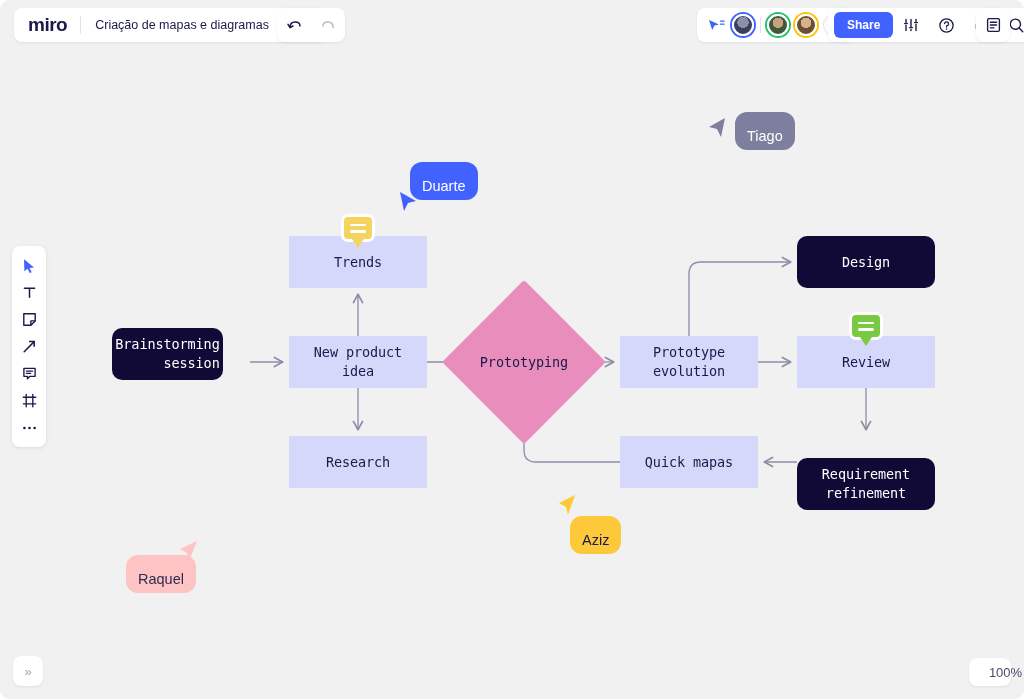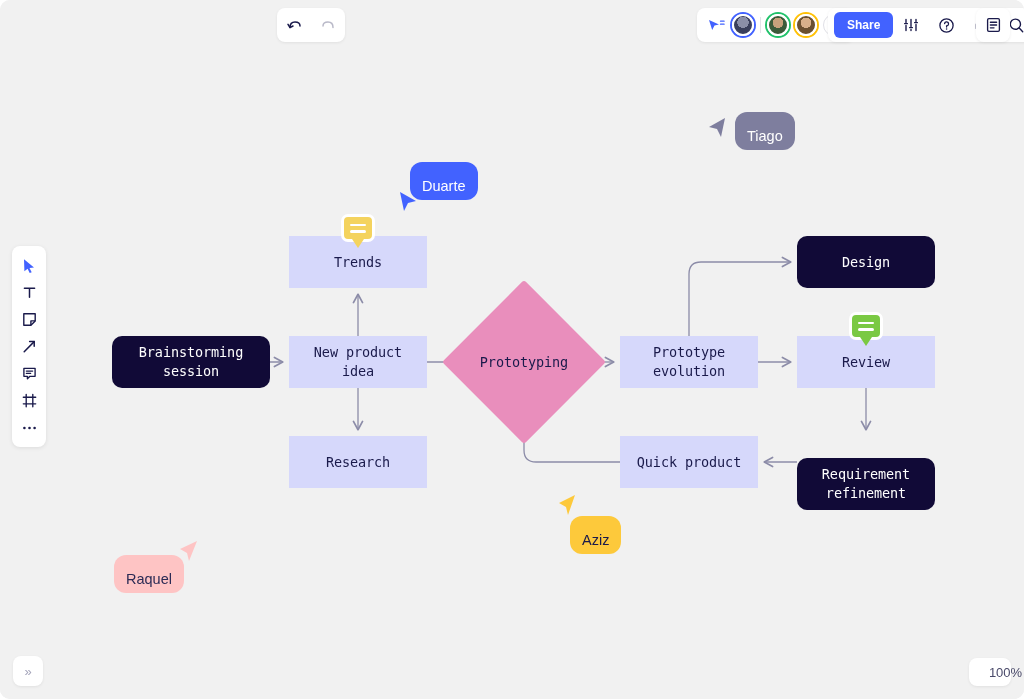--- a/index.html
+++ b/index.html
@@ -227,21 +227,21 @@
         <path d="M758,362 L791,362" marker-end="url(#ah)"></path>
 
         <path d="M866,388 L866,430" marker-end="url(#ah)"></path>
 
         <path d="M797,462 L764,462" marker-end="url(#ah)"></path>
 
         <path d="M620,462 L536,462 Q524,462 524,450 L524,426" marker-end="url(#ah)"></path>
       </g>
     </svg>
 
-    <div class="node dark" style="left:112px;top:336px;width:158px;height:52px;">
+    <div class="node dark" style="left:112px;top:328px;width:111px;height:52px;text-align:right;">
       <span>Brainstorming
 session</span>
     </div>
 
     <div class="node rect" style="left:289px;top:236px;width:138px;height:52px;">
       <span>Trends</span>
     </div>
 
     <div class="node rect" style="left:289px;top:336px;width:138px;height:52px;">
       <span>New product
@@ -269,21 +269,21 @@
     <div class="node rect" style="left:797px;top:336px;width:138px;height:52px;">
       <span>Review</span>
     </div>
 
     <div class="node dark" style="left:797px;top:436px;width:138px;height:52px;margin-top:22px;">
       <span>Requirement
 refinement</span>
     </div>
 
     <div class="node rect" style="left:620px;top:436px;width:138px;height:52px;">
-      <span>Quick product</span>
+      <span>Quick mapas</span>
     </div>
 
     <div class="comment yellow" style="left:341px;top:214px;">
       <i></i>
       <i></i>
     </div>
     <div class="comment green" style="left:849px;top:312px;">
       <i></i>
       <i></i>
     </div>
@@ -306,25 +306,36 @@
       <svg width="22" height="24" style="position:absolute;left:0;top:0;">
         <path d="M19,1 L3,9 L10,13 L12,21 Z" fill="#fdc93b"></path>
       </svg>
       <div class="pill" style="left:14px;top:22px;background:#fdc93b;color:#1a1a4b;">Aziz</div>
     </div>
 
     <div class="collab" style="left:114px;top:540px;">
       <svg width="24" height="24" style="position:absolute;left:62px;top:0;">
         <path d="M21,1 L4,9 L11,13 L13,21 Z" fill="#fec4c4"></path>
       </svg>
-      <div class="pill" style="left:0;top:15px;background:#fec4c4;color:#2b2b55;">Raquel</div>
-    </div>
-
-  </div>
-
+      <div class="pill" style="left:12px;top:15px;background:#fec4c4;color:#2b2b55;">Raquel</div>
+    </div>
+
+  </div>
+
+  <div class="bar" style="left:14px;top:8px;height:34px;">
+    <span class="miro-logo">miro</span>
+    <span class="vsep"></span>
+    <span class="board-title">Criação de mapas e diagramas</span>
+    <span class="vsep"></span>
+    <span class="icon-btn" style="margin:0 4px;">
+      <svg width="16" height="16" viewBox="0 0 16 16" fill="none" stroke="#1a1a4b" stroke-width="1.4" stroke-linecap="round" stroke-linejoin="round">
+        <path d="M8 10.5V2.4M8 2.4 L5.2 5.2M8 2.4 L10.8 5.2M2.8 12.8h10.4"></path>
+      </svg>
+    </span>
+  </div>
 
   <div class="bar" style="left:277px;top:8px;height:34px;">
     <span class="icon-btn">
       <svg width="17" height="15" viewBox="0 0 17 15" fill="none" stroke="#1a1a4b" stroke-width="1.5" stroke-linecap="round" stroke-linejoin="round">
         <path d="M4 9.5 Q4 4 9 4 Q14 4 14 8"></path>
         <path d="M4 9.5 L2 6.4 M4 9.5 L7 8"></path>
       </svg>
     </span>
     <span class="icon-btn dim">
       <svg width="17" height="15" viewBox="0 0 17 15" fill="none" stroke="#1a1a4b" stroke-width="1.5" stroke-linecap="round" stroke-linejoin="round">

